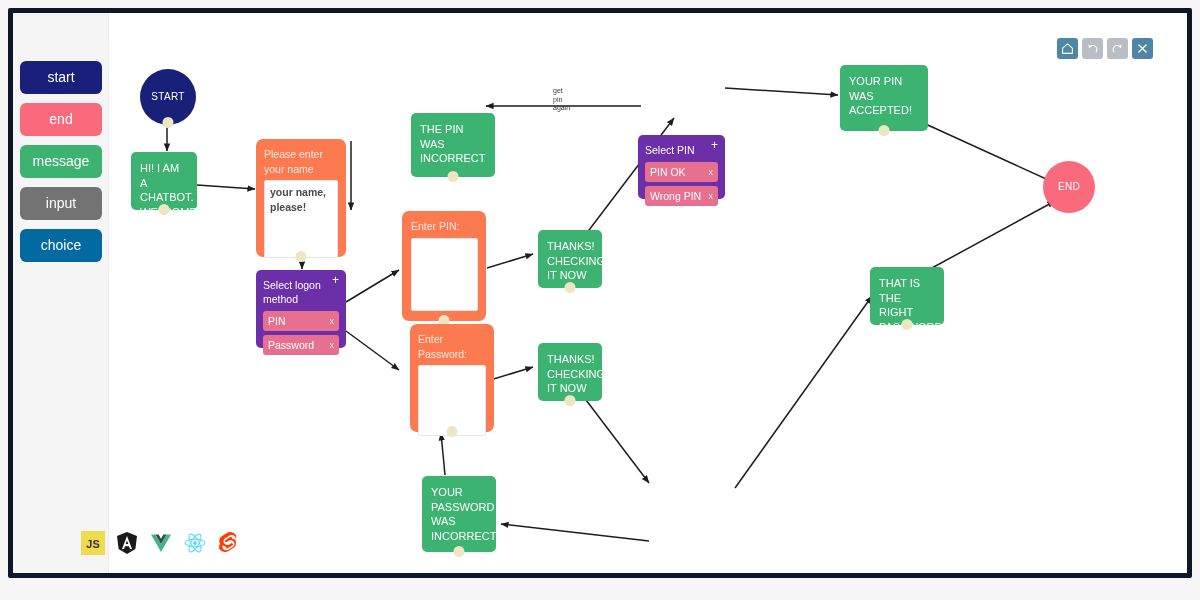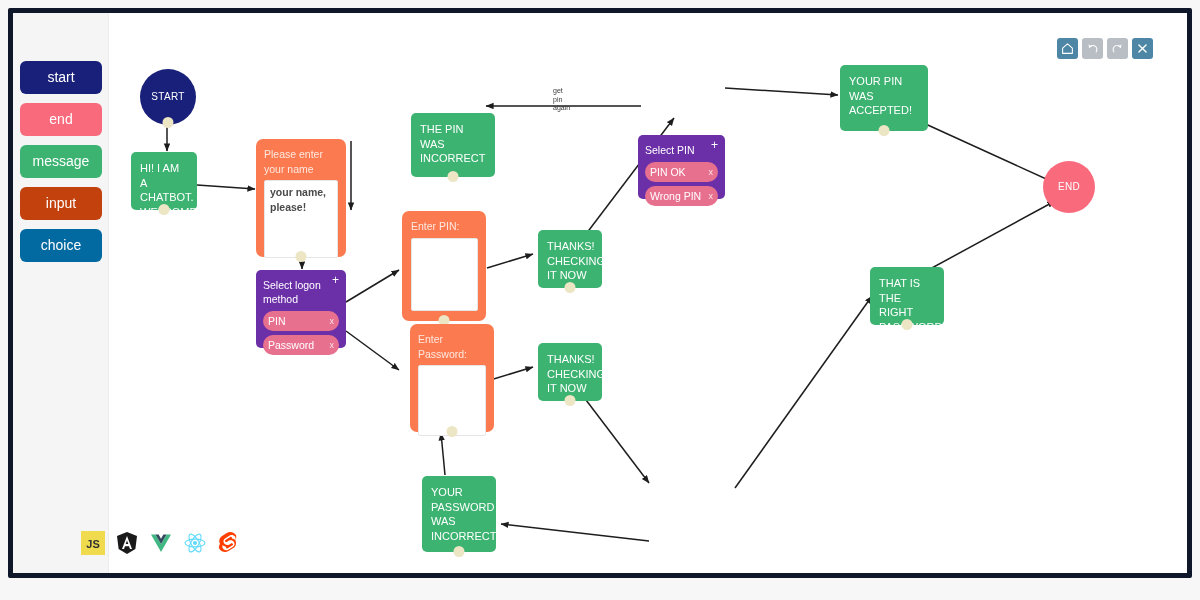--- a/index.html
+++ b/index.html
@@ -136,21 +136,21 @@
     position: relative;
   }
   .choice-title { font-size: 10.5px; line-height: 14px; margin-bottom: 5px; padding-right: 12px; }
   .choice-plus {
     position: absolute; right: 7px; top: 5px;
     font-size: 12px; color: #ffffff; line-height: 10px;
     cursor: pointer;
   }
   .choice-opt {
     background: #e8708f;
-    border-radius: 10px;
+    border-radius: 3px;
     margin-bottom: 4px;
     padding: 3px 5px;
     font-size: 10.5px;
     line-height: 14px;
     display: flex;
     align-items: center;
     justify-content: space-between;
     gap: 4px;
     min-height: 19px;
   }
@@ -182,21 +182,21 @@
 <body>
 
 <div id="app">
   <div id="editor">
 
     <div id="palette">
       <div id="palette-list">
         <button class="pal-btn" style="background:#19207a">start</button>
         <button class="pal-btn" style="background:#f96a7d">end</button>
         <button class="pal-btn" style="background:#3cb371">message</button>
-        <button class="pal-btn" style="background:#c2410c">input</button>
+        <button class="pal-btn" style="background:#737373">input</button>
         <button class="pal-btn" style="background:#0369a1">choice</button>
       </div>
 
       <div id="logos">
         <span class="logo">
           <svg width="24" height="24" viewBox="0 0 24 24">
             <rect width="24" height="24" fill="#f0db4f"></rect>
             <text x="12" y="17" font-family="Liberation Sans, sans-serif" font-size="11" font-weight="bold" fill="#323330" text-anchor="middle">JS</text>
           </svg>
         </span>

